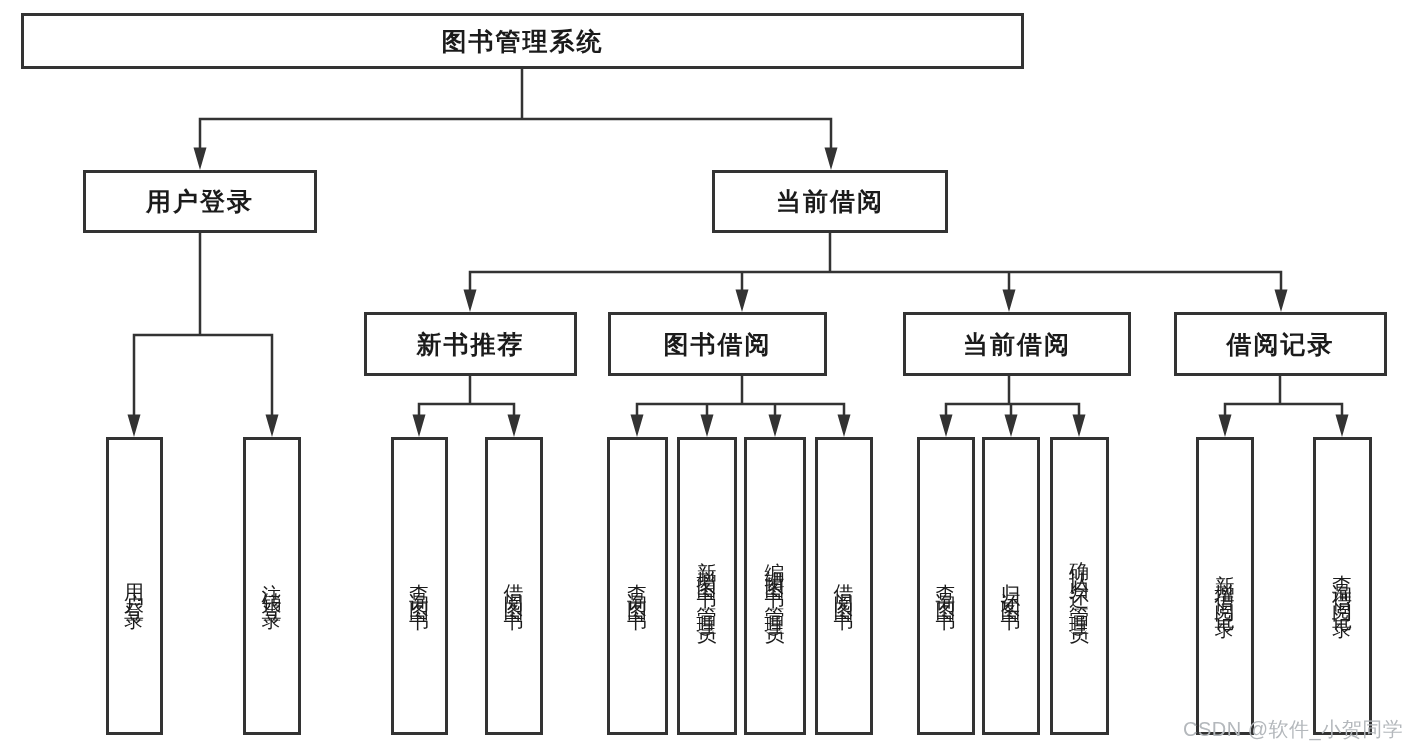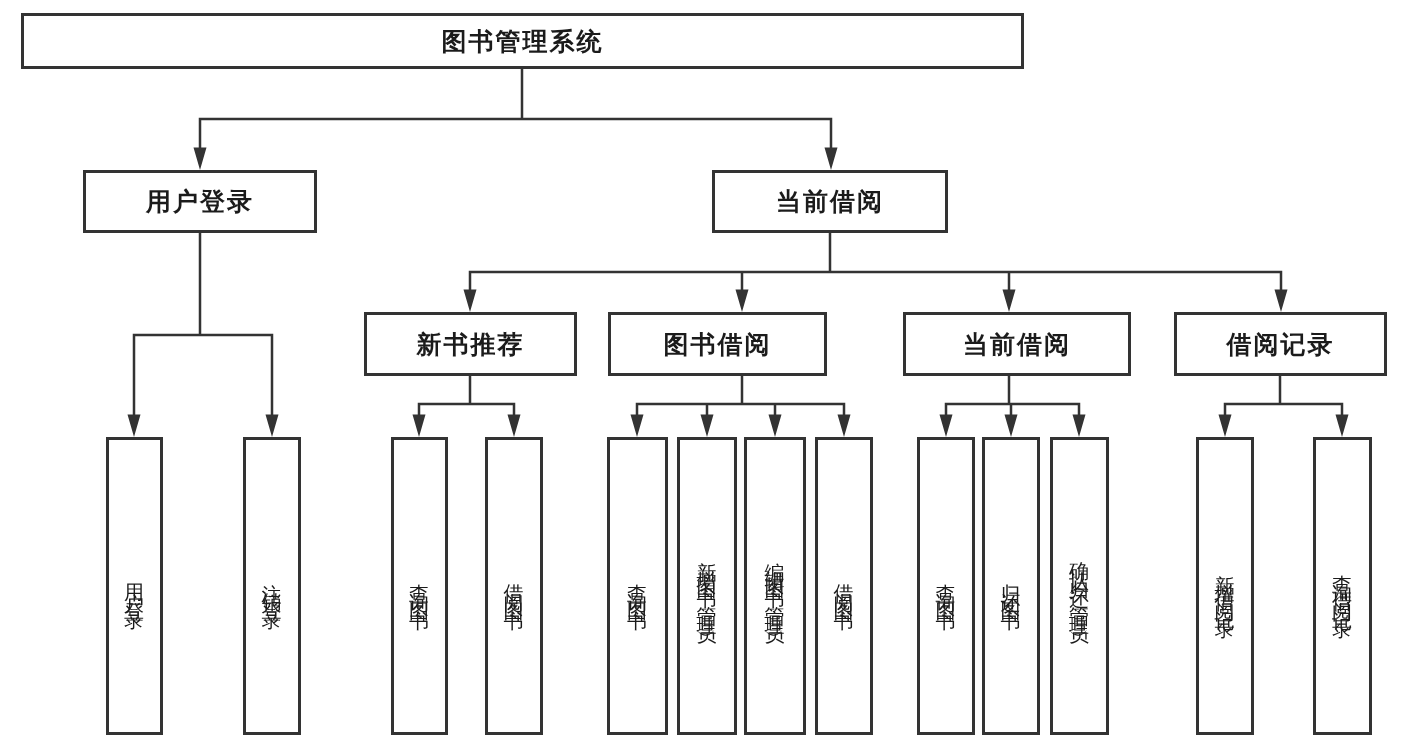--- a/index.html
+++ b/index.html
@@ -104,14 +104,15 @@
   <div class="node v" style="left:744px; top:437px; width:62px; height:298px">编辑图书（管理员）</div>
   <div class="node v" style="left:815px; top:437px; width:58px; height:298px">借阅图书</div>
 
   <div class="node v" style="left:917px;  top:437px; width:58px; height:298px">查询图书</div>
   <div class="node v" style="left:982px;  top:437px; width:58px; height:298px">归还图书</div>
   <div class="node v" style="left:1050px; top:437px; width:59px; height:298px">确认归还（管理员）</div>
 
   <div class="node v" style="left:1196px; top:437px; width:58px; height:298px">新增借阅记录</div>
   <div class="node v" style="left:1313px; top:437px; width:59px; height:298px">查询借阅记录</div>
 
+  <div class="watermark">CSDN @软件_小贺同学</div>
 
 </div>
 
 </body></html>

